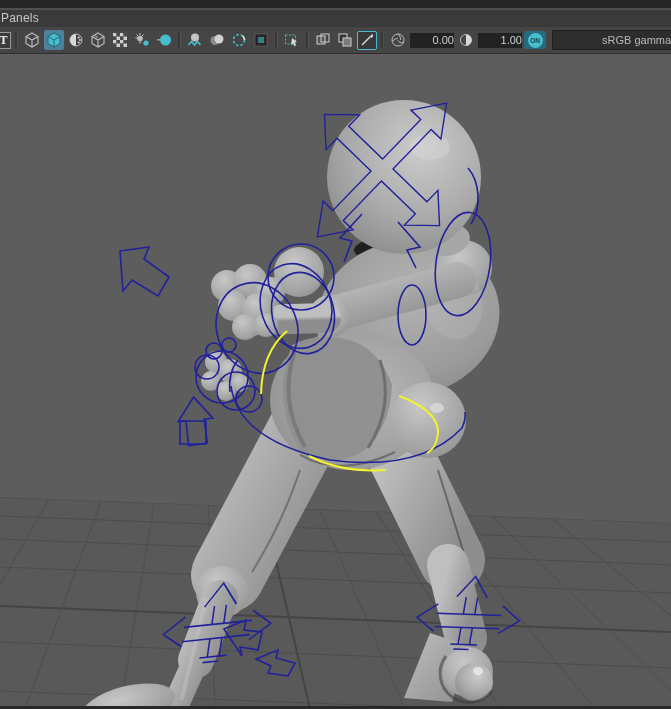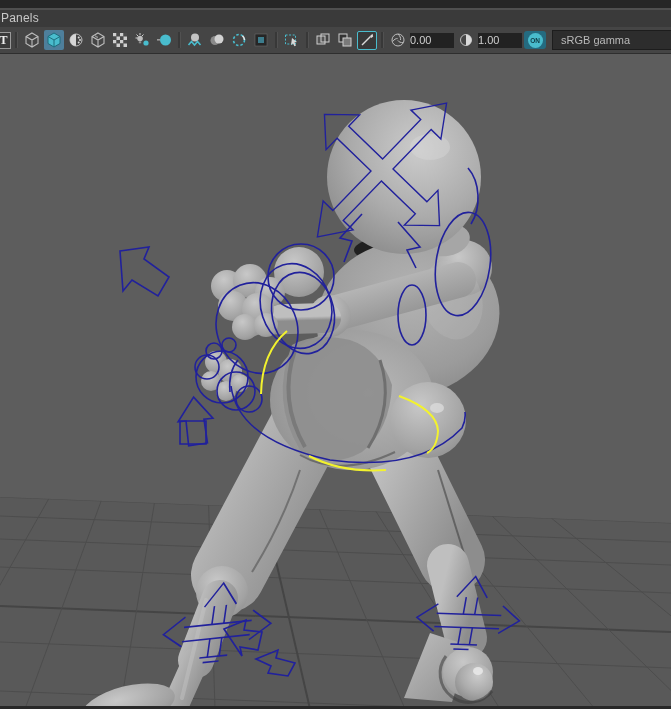--- a/index.html
+++ b/index.html
@@ -18,28 +18,28 @@
             display:flex;align-items:center;gap:2px;padding:0 0;}
   .ico{width:20px;height:20px;display:flex;align-items:center;justify-content:center;
        border-radius:2px;flex:0 0 auto;}
   .ico.active{background:var(--active-icon-bg);}
   .ico.hl{border:1px solid var(--accent-teal);width:18px;height:17px;background:#383838;}
   .sep{width:2px;height:16px;background:#383838;border-right:1px solid #515151;flex:0 0 auto;margin:0 2px;}
   .tbox{width:13px;height:15px;border:1px solid #999;margin-left:-4px;display:flex;align-items:center;
         justify-content:center;color:#eee;font-family:"Liberation Serif",serif;font-weight:bold;
         font-size:12px;background:#3a3a3a;flex:0 0 auto;}
   .tfield{width:44px;height:15px;background:var(--field-bg);border:none;color:#cfcfcf;
-          font-size:11px;text-align:left;font-family:"Liberation Sans",sans-serif;flex:0 0 auto;padding:0;}
+          font-size:11px;text-align:right;font-family:"Liberation Sans",sans-serif;flex:0 0 auto;padding:0;}
   .onbtn{width:22px;height:18px;border-radius:3px;background:#246b80;display:flex;align-items:center;
          justify-content:center;flex:0 0 auto;}
   .oncirc{width:15px;height:15px;border-radius:50%;background:var(--accent-teal);color:#0e3a44;
           font-size:6.5px;font-weight:bold;display:flex;align-items:center;justify-content:center;}
   .dropdown{width:160px;height:18px;background:#2d2d2d;border:1px solid #1d1d1d;margin-left:4px;
             display:flex;align-items:center;justify-content:space-between;flex:0 0 auto;}
-  .dropdown .lbl{color:#b9b9b9;font-size:11px;padding-left:8px;white-space:nowrap;}
+  .dropdown .lbl{color:#b9b9b9;font-size:11px;padding-left:8px;white-space:nowrap;margin-left:41px;}
   .viewport{position:relative;width:671px;height:655px;background:var(--viewport-bg);}
   svg{display:block;}
   .ctl{stroke:var(--curve-blue);fill:none;stroke-width:1.6;}
   .ctl-sel{stroke:var(--selected-curve-yellow);fill:none;stroke-width:2;}
   .gline{stroke:#4d4d4d;stroke-width:1;}
   .gmaj{stroke:#454545;stroke-width:2;}
   .iso{stroke:#bdbdbd;fill:none;stroke-width:1.1;}
 </style>
 </head>
 <body>

